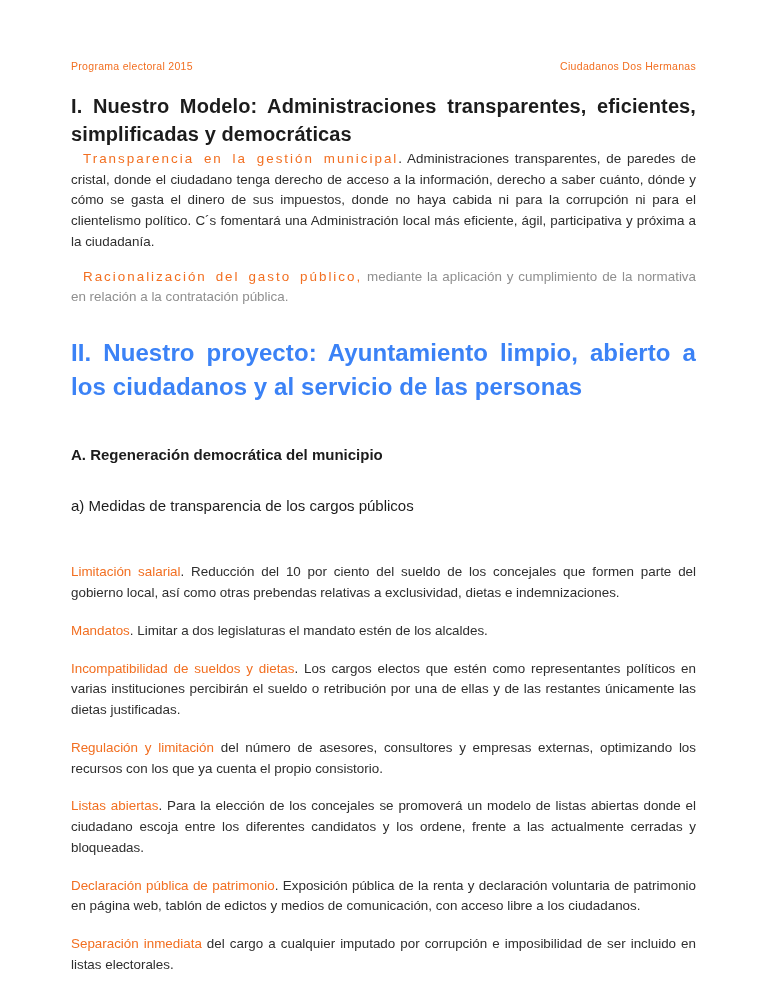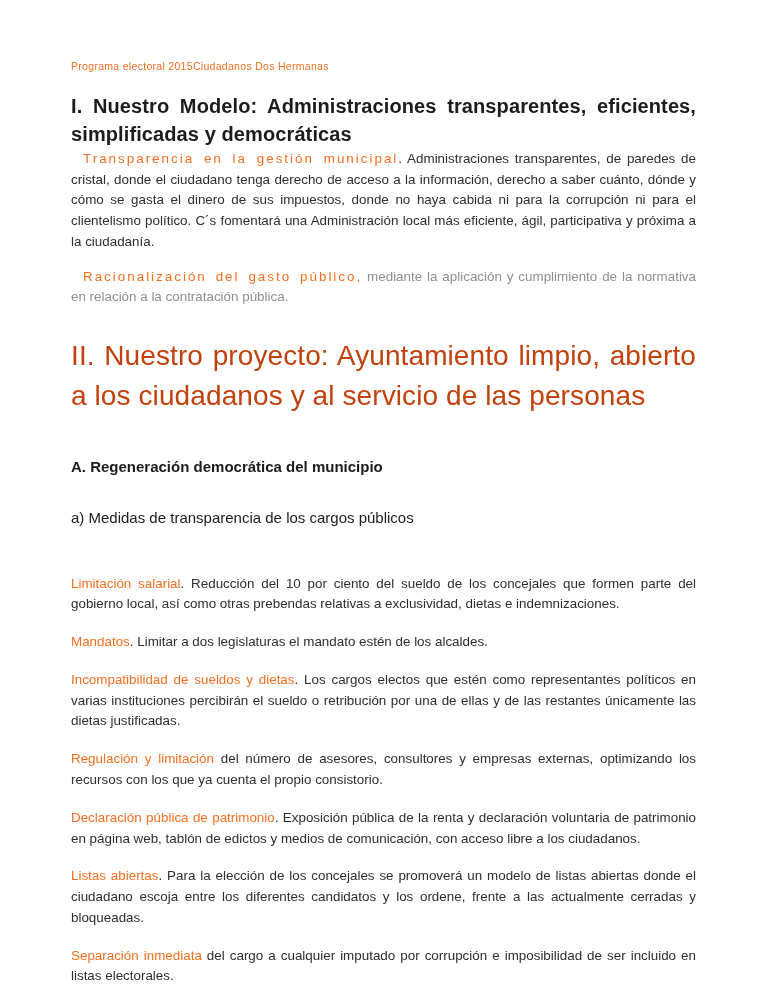--- a/index.html
+++ b/index.html
@@ -12,40 +12,41 @@
     -webkit-font-smoothing: antialiased;
   }
   .page {
     width: 768px;
     min-height: 994px;
     padding: 60px 72px 40px 71px;
     background: #ffffff;
   }
   .doc-header {
     display: flex;
+    justify-content: space-between;
     align-items: baseline;
     font-size: 10.5px;
     font-weight: normal;
     color: #F26F21;
     letter-spacing: 0.3px;
     margin-bottom: 20px;
   }
   h1.section-title {
     font-size: 20px;
     line-height: 1.42;
     font-weight: bold;
     color: #1c1c1c;
     text-align: justify;
     letter-spacing: 0.1px;
   }
   h1.section-title-2 {
-    font-size: 28px;
+    font-size: 24px;
     line-height: 1.42;
-    font-weight: normal;
-    color: #c2410c;
+    font-weight: bold;
+    color: #3b82f6;
     text-align: justify;
     margin-top: 28px;
     margin-bottom: 42px;
     letter-spacing: 0.1px;
   }
   .para {
     font-size: 13.4px;
     line-height: 1.55;
     text-align: justify;
     color: #2e2e2e;
@@ -109,19 +110,19 @@
   <h3 class="sub-heading-a1">a) Medidas de transparencia de los cargos públicos</h3>
 
   <p class="measure"><span class="lead-bold">Limitación salarial</span><span class="dark-text">. Reducción del 10 por ciento del sueldo de los concejales que formen parte del gobierno local, así como otras prebendas relativas a exclusividad, dietas e indemnizaciones.</span></p>
 
   <p class="measure"><span class="lead-bold">Mandatos</span><span class="dark-text">. Limitar a dos legislaturas el mandato estén de los alcaldes.</span></p>
 
   <p class="measure"><span class="lead-bold">Incompatibilidad de sueldos y dietas</span><span class="dark-text">. Los cargos electos que estén como representantes políticos en varias instituciones percibirán el sueldo o retribución por una de ellas y de las restantes únicamente las dietas justificadas.</span></p>
 
   <p class="measure"><span class="lead-bold">Regulación y limitación</span><span class="dark-text"> del número de asesores, consultores y empresas externas, optimizando los recursos con los que ya cuenta el propio consistorio.</span></p>
 
+  <p class="measure"><span class="lead-bold">Listas abiertas</span><span class="dark-text">. Para la elección de los concejales se promoverá un modelo de listas abiertas donde el ciudadano escoja entre los diferentes candidatos y los ordene, frente a las actualmente cerradas y bloqueadas.</span></p>
+
   <p class="measure"><span class="lead-bold">Declaración pública de patrimonio</span><span class="dark-text">. Exposición pública de la renta y declaración voluntaria de patrimonio en página web, tablón de edictos y medios de comunicación, con acceso libre a los ciudadanos.</span></p>
-
-  <p class="measure"><span class="lead-bold">Listas abiertas</span><span class="dark-text">. Para la elección de los concejales se promoverá un modelo de listas abiertas donde el ciudadano escoja entre los diferentes candidatos y los ordene, frente a las actualmente cerradas y bloqueadas.</span></p>
 
   <p class="measure"><span class="lead-bold">Separación inmediata</span><span class="dark-text"> del cargo a cualquier imputado por corrupción e imposibilidad de ser incluido en listas electorales.</span></p>
 
 </div>
 
 </body></html>

